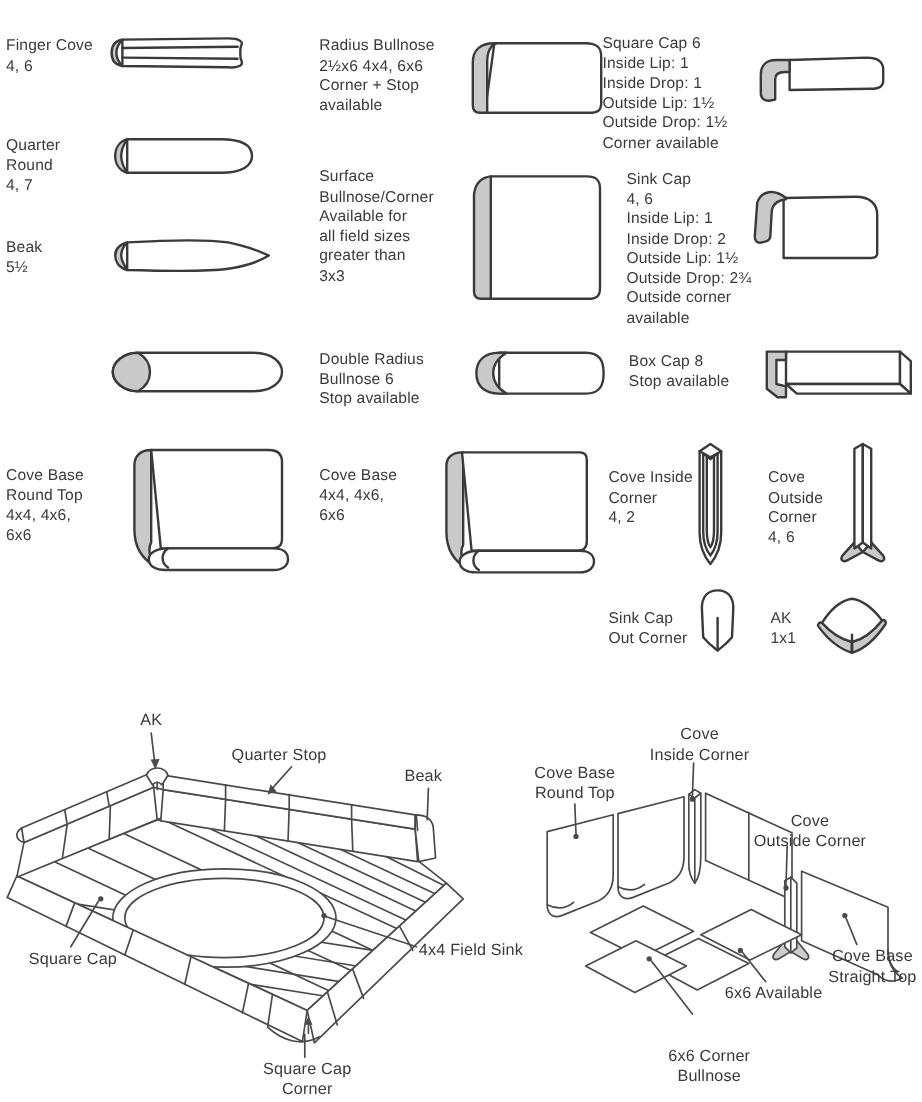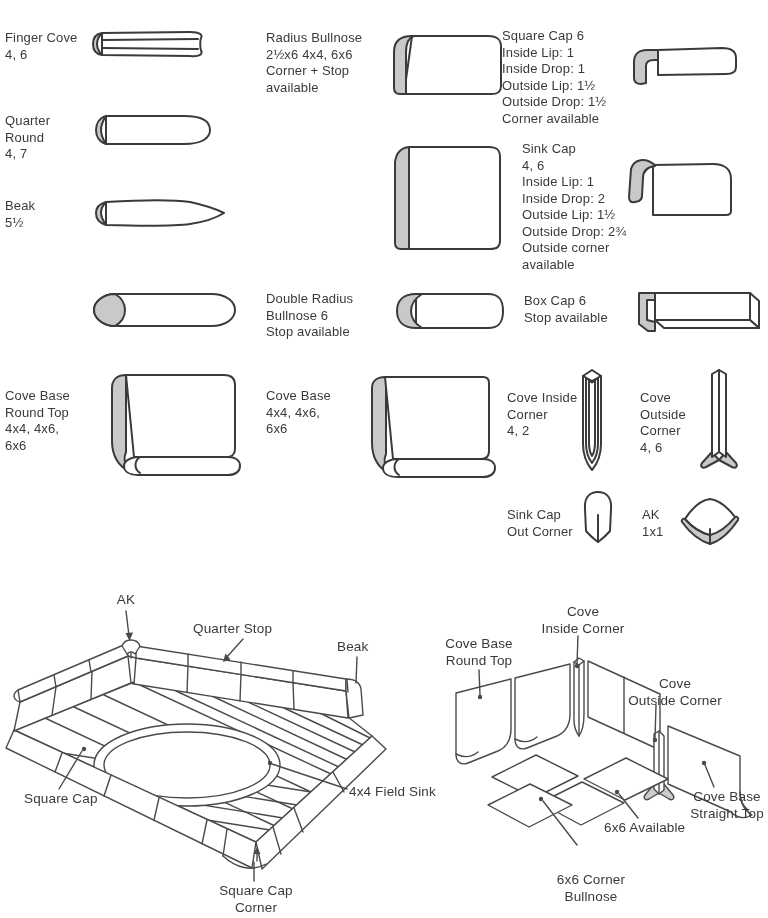--- a/index.html
+++ b/index.html
@@ -34,20 +34,26 @@
 5½</div>
   <div class="item-text" style="left:5px;top:388px;width:82px">Cove Base
 Round Top
 4x4, 4x6,
 6x6</div>
 
   <div class="item-text" style="left:266px;top:30px;width:108px">Radius Bullnose
 2½x6 4x4, 6x6
 Corner + Stop
 available</div>
+  <div class="item-text" style="left:266px;top:139px;width:108px">Surface
+Bullnose/Corner
+Available for
+all field sizes
+greater than
+3x3</div>
   <div class="item-text" style="left:266px;top:291px;width:108px">Double Radius
 Bullnose 6
 Stop available</div>
   <div class="item-text" style="left:266px;top:388px;width:92px">Cove Base
 4x4, 4x6,
 6x6</div>
 
   <div class="item-text" style="left:502px;top:28px;width:122px">Square Cap 6
 Inside Lip: 1
 Inside Drop: 1
@@ -55,21 +61,21 @@
 Outside Drop: 1½
 Corner available</div>
   <div class="item-text" style="left:522px;top:141px;width:122px">Sink Cap
 4, 6
 Inside Lip: 1
 Inside Drop: 2
 Outside Lip: 1½
 Outside Drop: 2¾
 Outside corner
 available</div>
-  <div class="item-text" style="left:524px;top:293px;width:122px">Box Cap 6
+  <div class="item-text" style="left:524px;top:293px;width:122px">Box Cap 8
 Stop available</div>
   <div class="item-text" style="left:507px;top:390px;width:82px">Cove Inside
 Corner
 4, 2</div>
   <div class="item-text" style="left:640px;top:390px;width:62px">Cove
 Outside
 Corner
 4, 6</div>
   <div class="item-text" style="left:507px;top:507px;width:82px">Sink Cap
 Out Corner</div>

